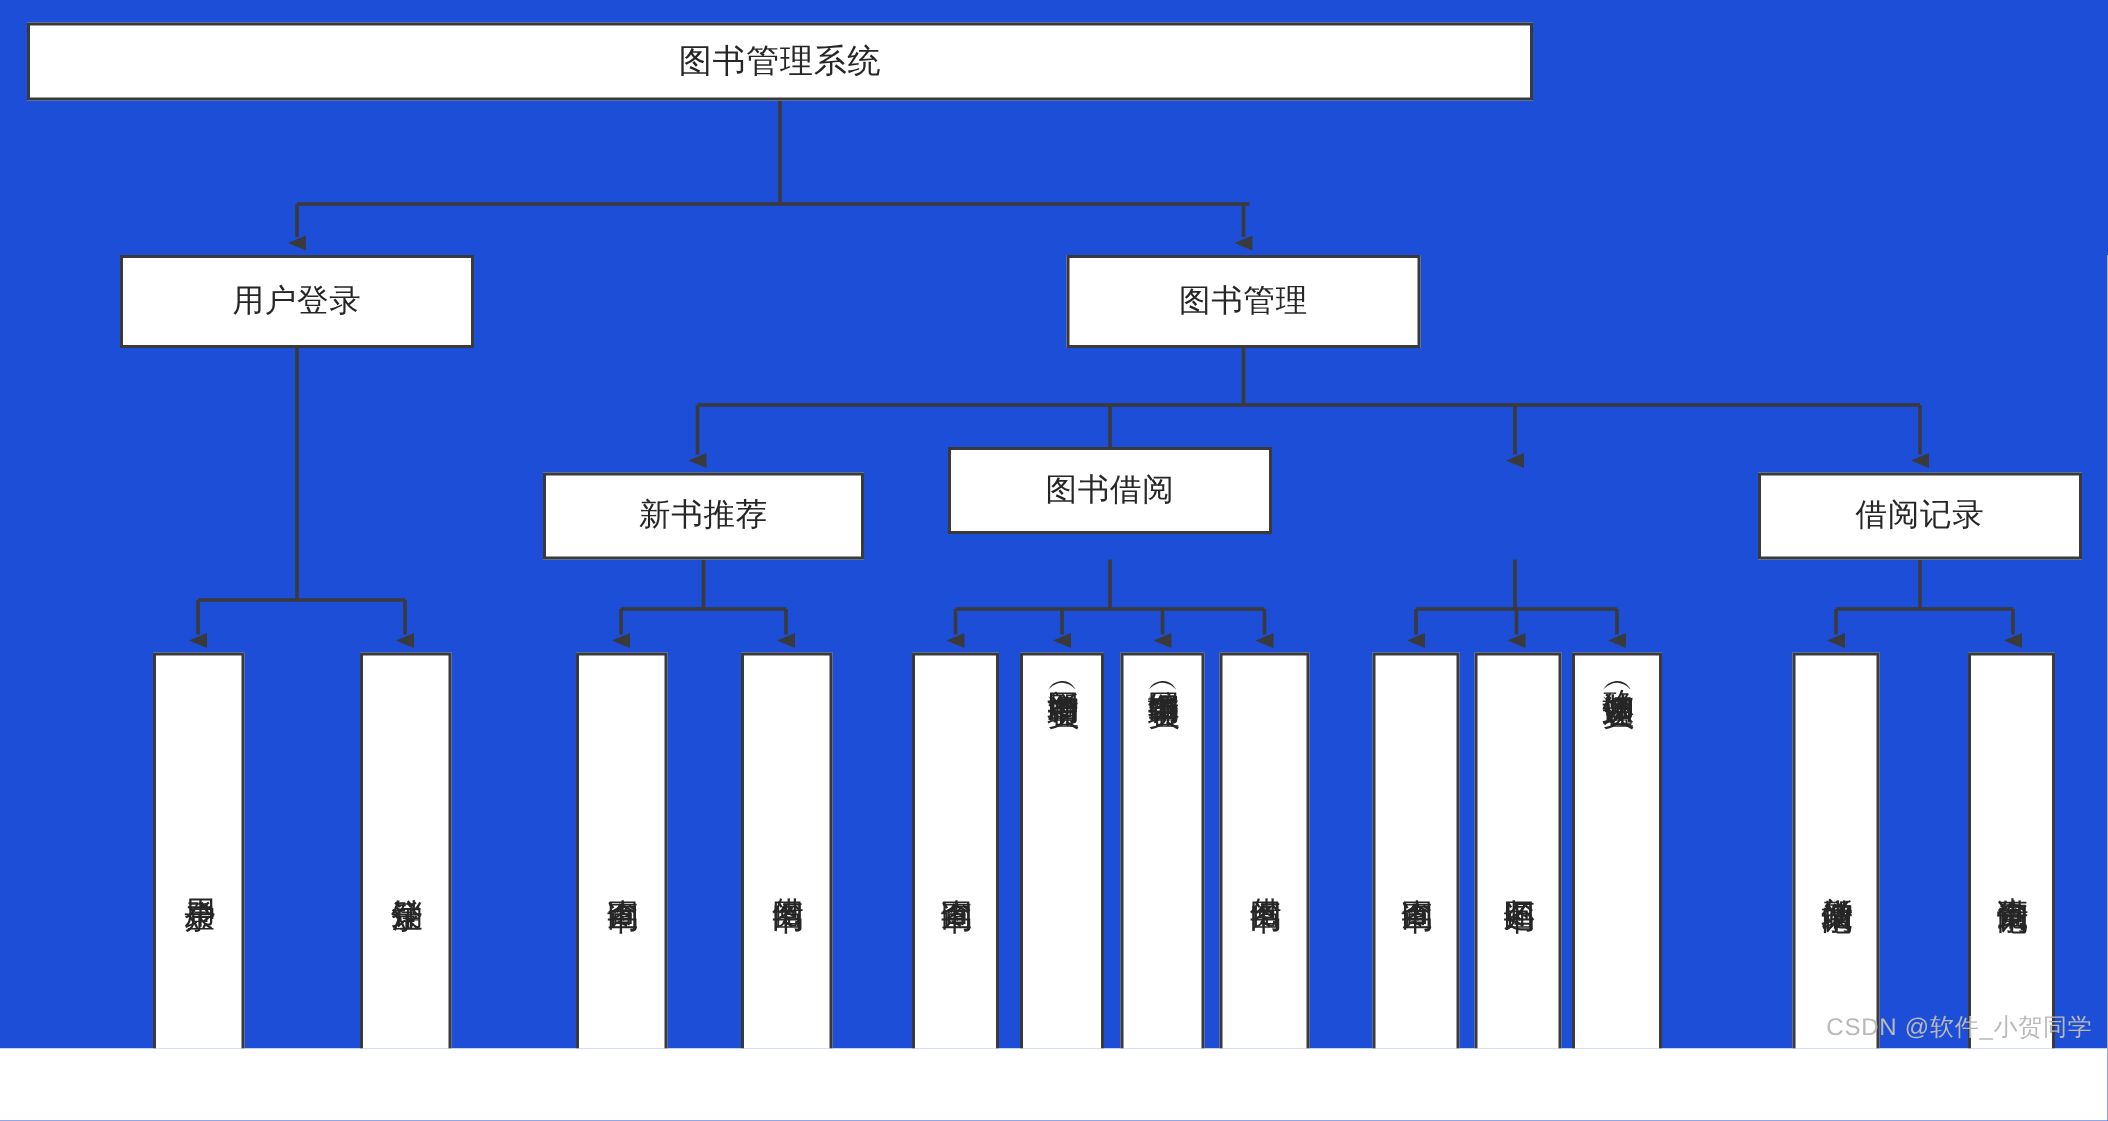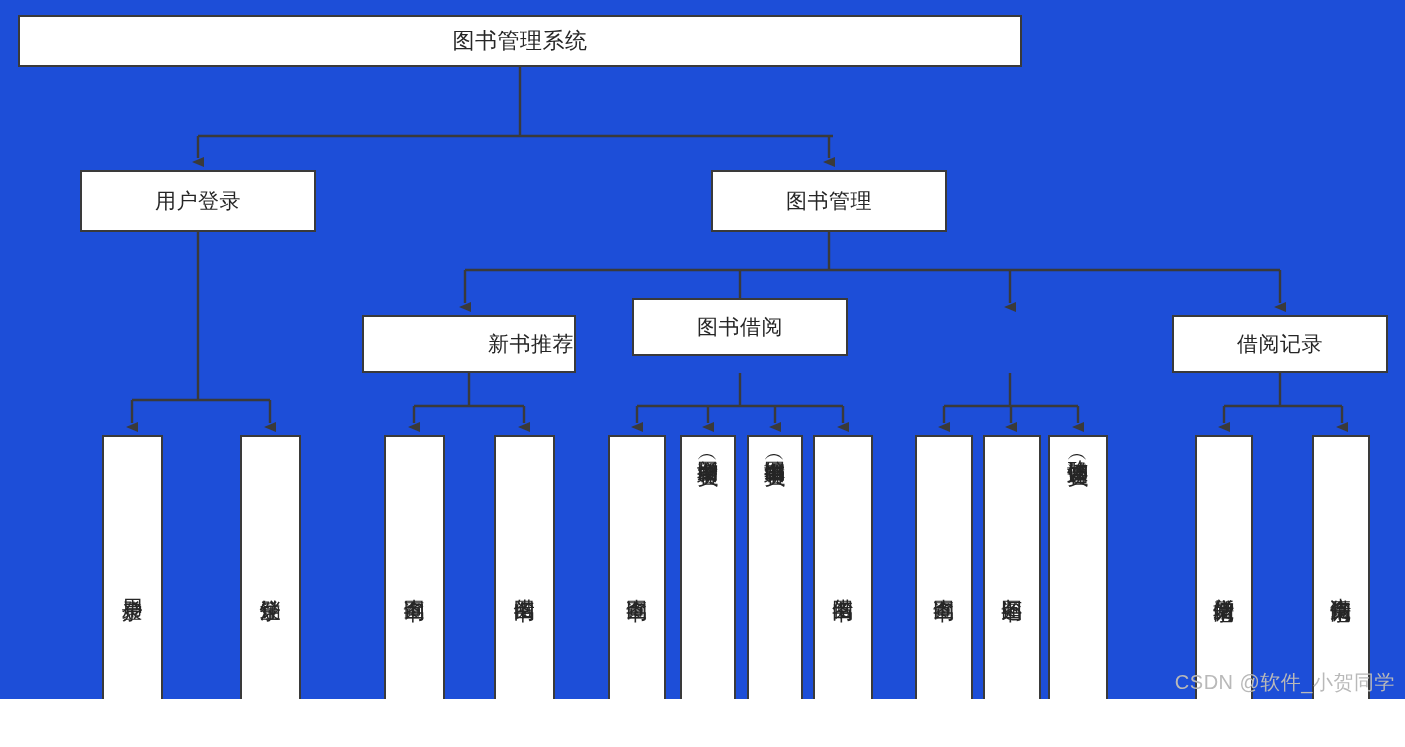--- a/index.html
+++ b/index.html
@@ -59,21 +59,21 @@
     text-orientation: upright;
     font-size: 21px;
     line-height: 1.32;
     letter-spacing: 1px;
     white-space: nowrap;
   }
   .watermark {
     position: absolute;
     right: 10px;
     bottom: 3px;
-    font-size: 20px;
+    font-size: 16px;
     color: #b9b9b9;
     white-space: nowrap;
     letter-spacing: 0.5px;
   }
 </style>
 </head>
 <body>
 
 <div id="canvas">
 
@@ -131,21 +131,21 @@
     <span class="label-h">图书管理系统</span>
   </div>
 
   <div class="node" style="left:80px; top:170px; width:236px; height:62px;">
     <span class="label-h">用户登录</span>
   </div>
   <div class="node" style="left:711px; top:170px; width:236px; height:62px;text-align:right;">
     <span class="label-h">图书管理</span>
   </div>
 
-  <div class="node" style="left:362px; top:315px; width:214px; height:58px;justify-content:flex-end;">
+  <div class="node" style="left:362px; top:315px; width:214px; height:58px;">
     <span class="label-h">新书推荐</span>
   </div>
   <div class="node" style="left:632px; top:298px; width:216px; height:58px;">
     <span class="label-h">图书借阅</span>
   </div>
   <div class="node" style="left:1172px; top:315px; width:216px; height:58px;justify-content:center;">
     <span class="label-h">借阅记录</span>
   </div>
 
   <div class="leaf center" style="left:102px; top:435px; width:61px; height:298px;">

